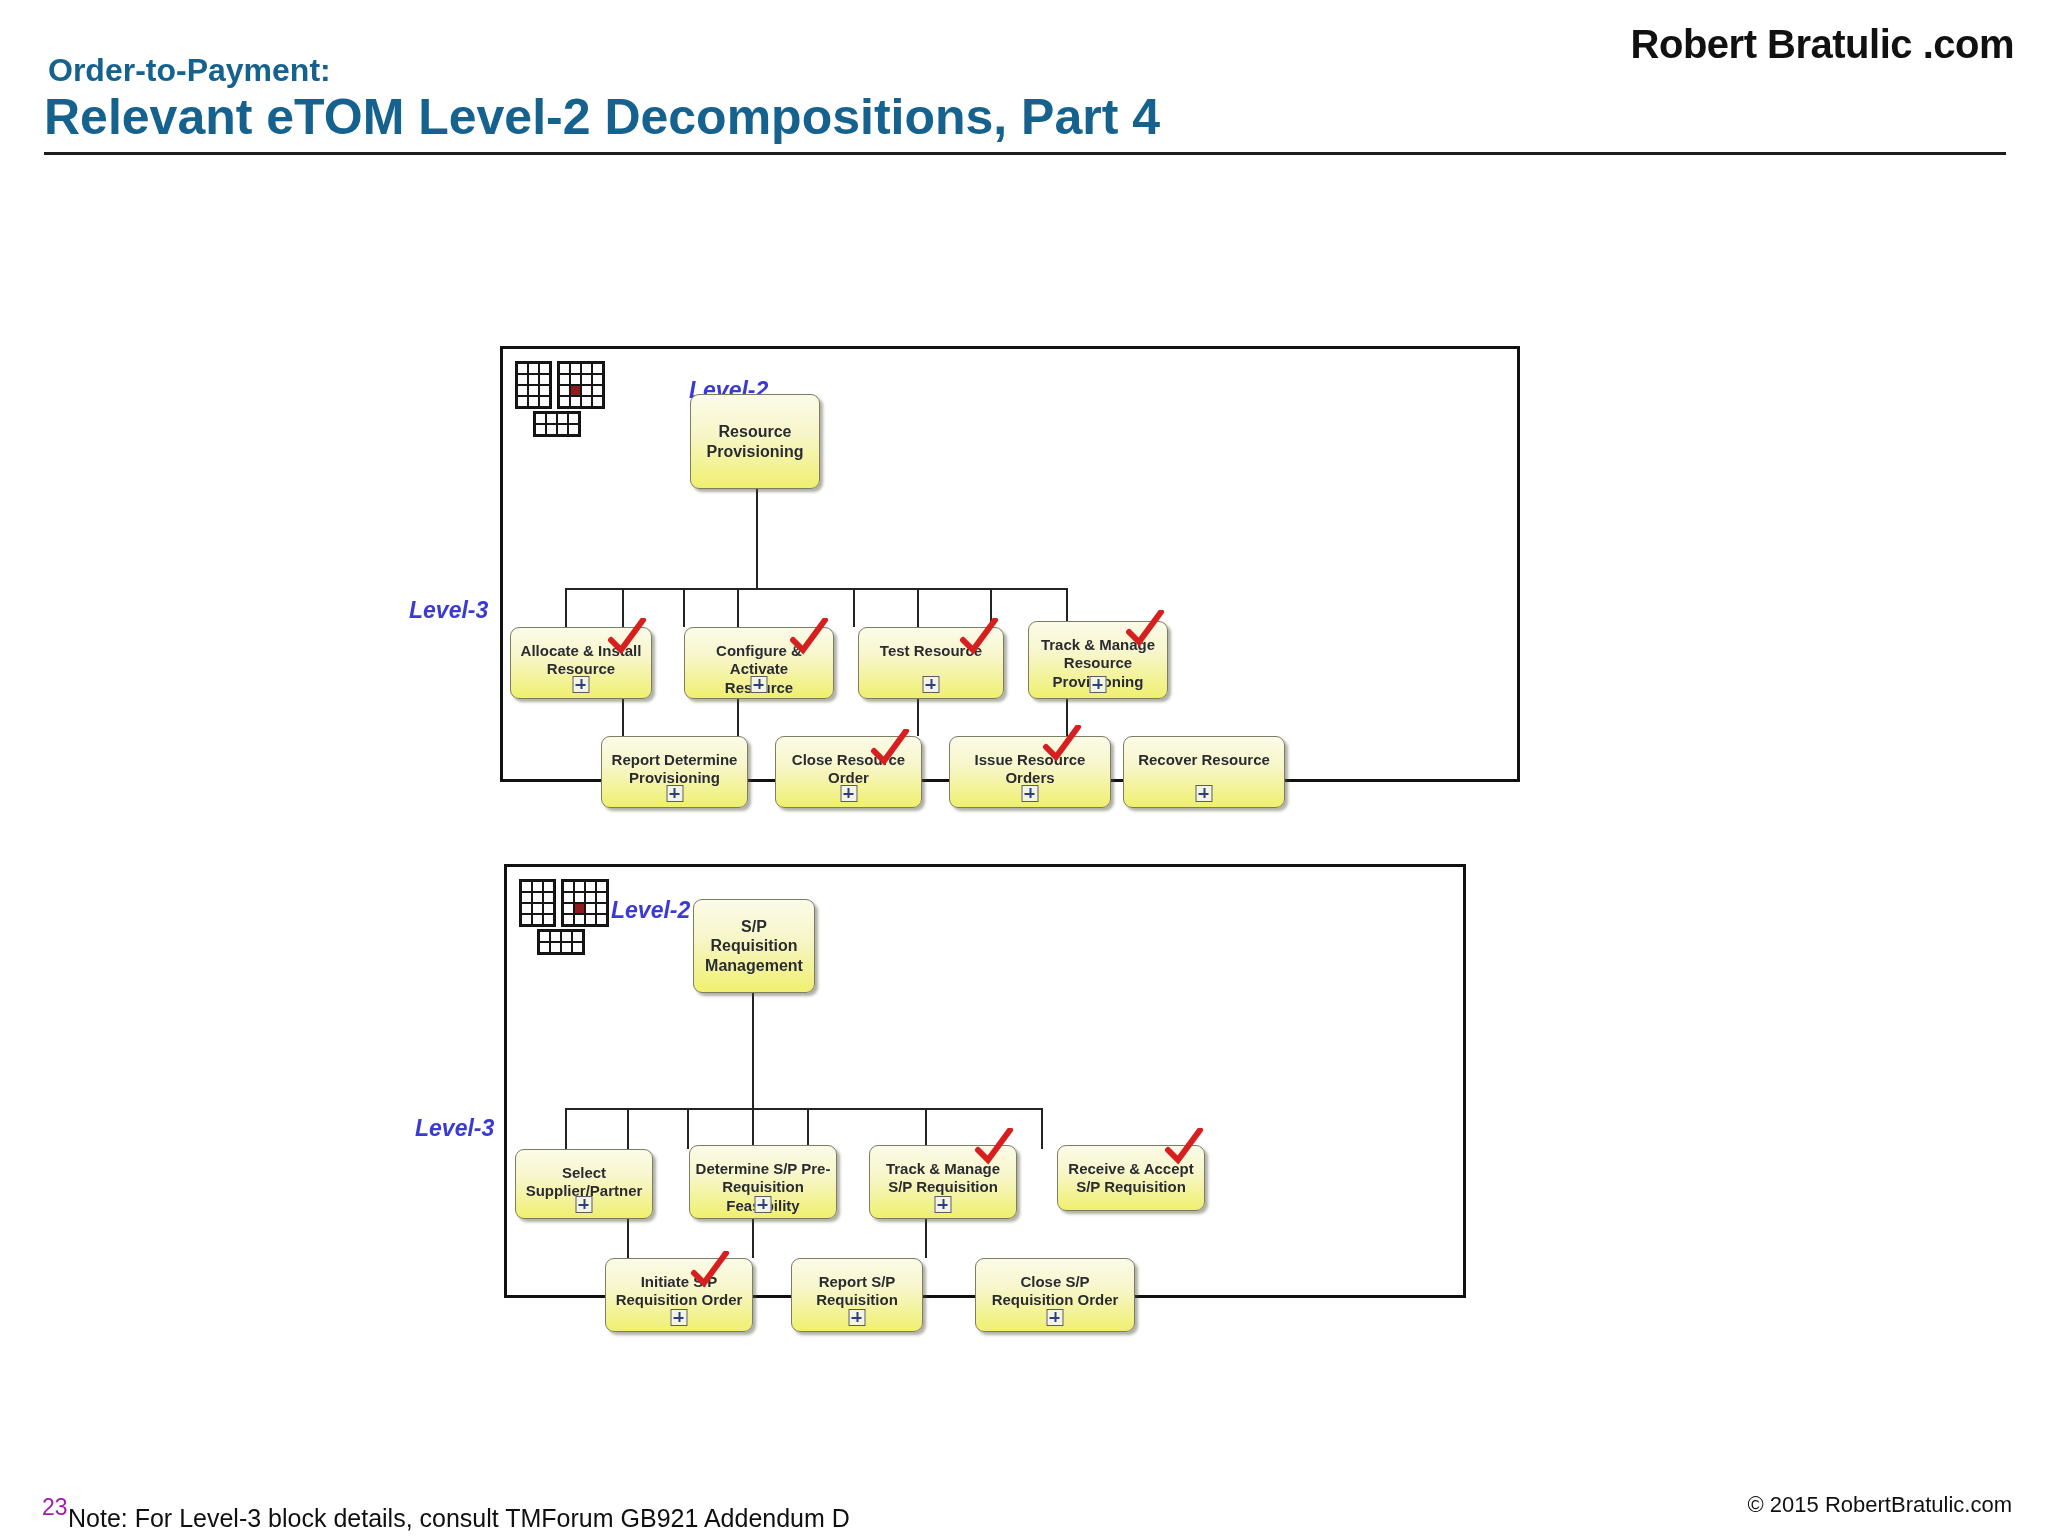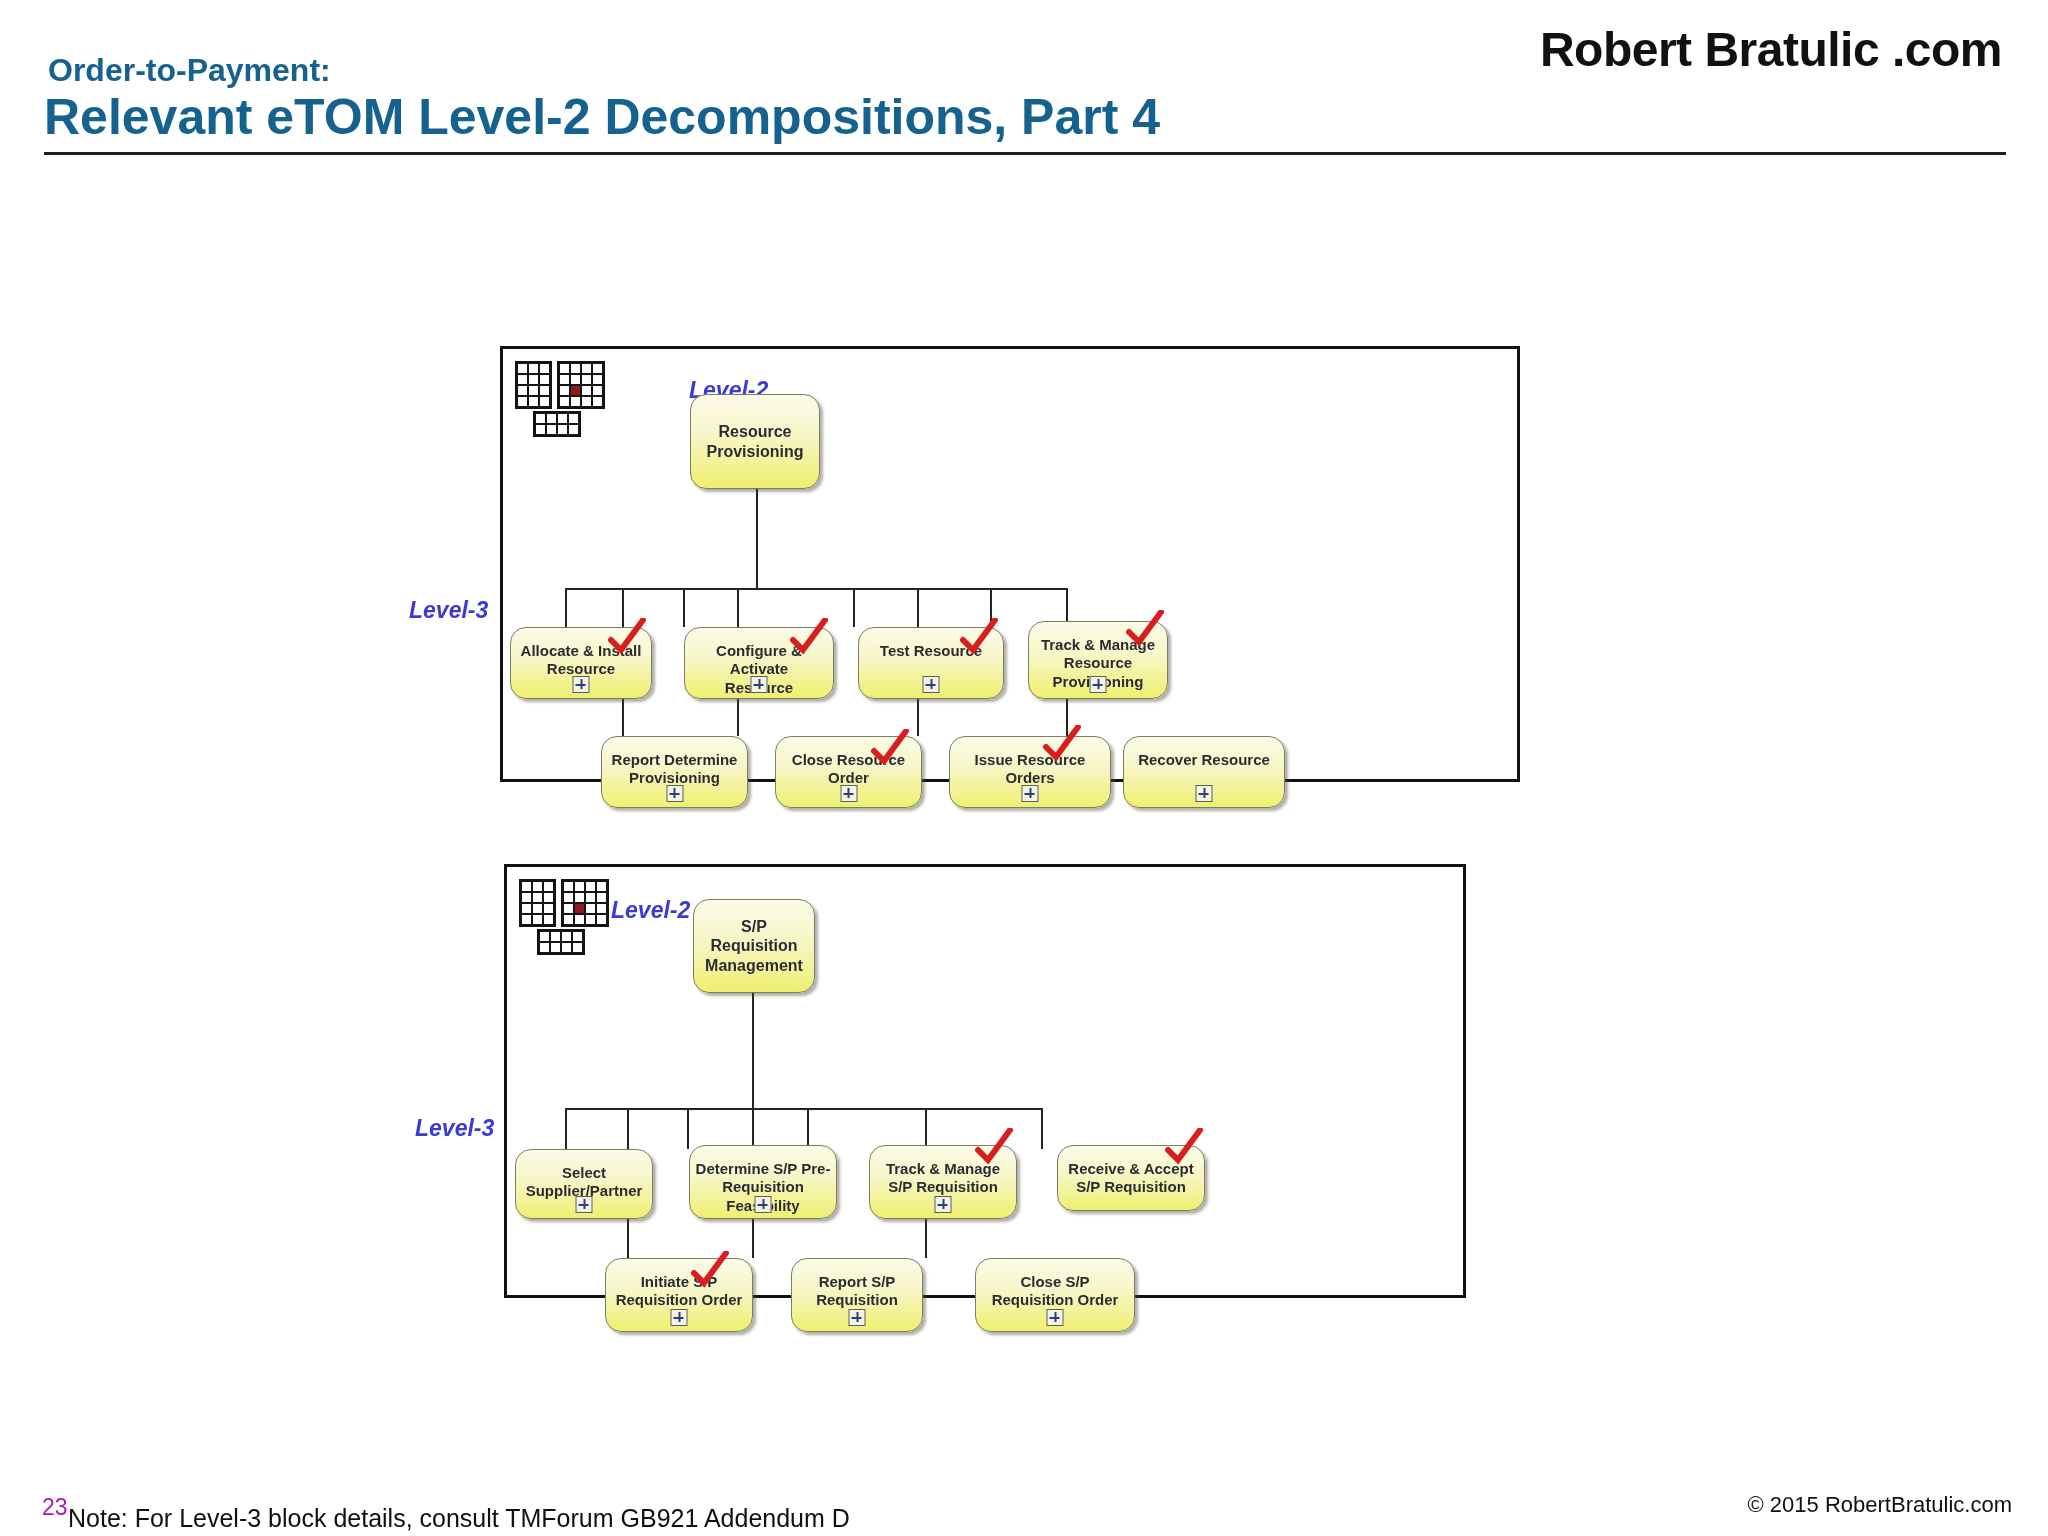--- a/index.html
+++ b/index.html
@@ -7,23 +7,23 @@
     width:2048px;height:1536px;
     background:#ffffff;
     font-family:"Liberation Sans", sans-serif;
     position:relative;
     overflow:hidden;
   }
 
   
   #header{position:absolute;left:0;top:0;width:2048px;height:210px;}
   #brand-logo{
-    position:absolute;right:46px;top:22px;
+    position:absolute;right:34px;top:22px;
     font-family:"Liberation Sans", sans-serif;
-    font-weight:bold;font-size:48px;letter-spacing:-0.5px;
+    font-weight:bold;font-size:40px;letter-spacing:-0.5px;
     color:#111111;white-space:nowrap;
   }
   #title-kicker{
     position:absolute;left:48px;top:52px;
     font-weight:bold;font-size:32px;color:#15628f;white-space:nowrap;
   }
   #title-main{
     position:absolute;left:44px;top:88px;
     font-weight:bold;font-size:50px;color:#15628f;white-space:nowrap;
   }
@@ -57,21 +57,21 @@
     position:absolute;
     font-style:italic;font-weight:bold;font-size:23px;
     color:#3b3bd4;white-space:nowrap;
   }
 
   
   .pbox{
     position:absolute;
     box-sizing:border-box;
     border:1.5px solid #7d7d63;
-    border-radius:16px;
+    border-radius:9px;
     background:linear-gradient(to bottom,#fbfbe8 0%,#f7f6c9 42%,#eff06f 100%);
     box-shadow:3px 3px 3px rgba(80,80,60,0.45);
     display:flex;
     flex-direction:column;
     align-items:center;
     justify-content:flex-start;
   }
   .pbox .ptext{
     margin-top:auto;margin-bottom:auto;
     width:100%;

